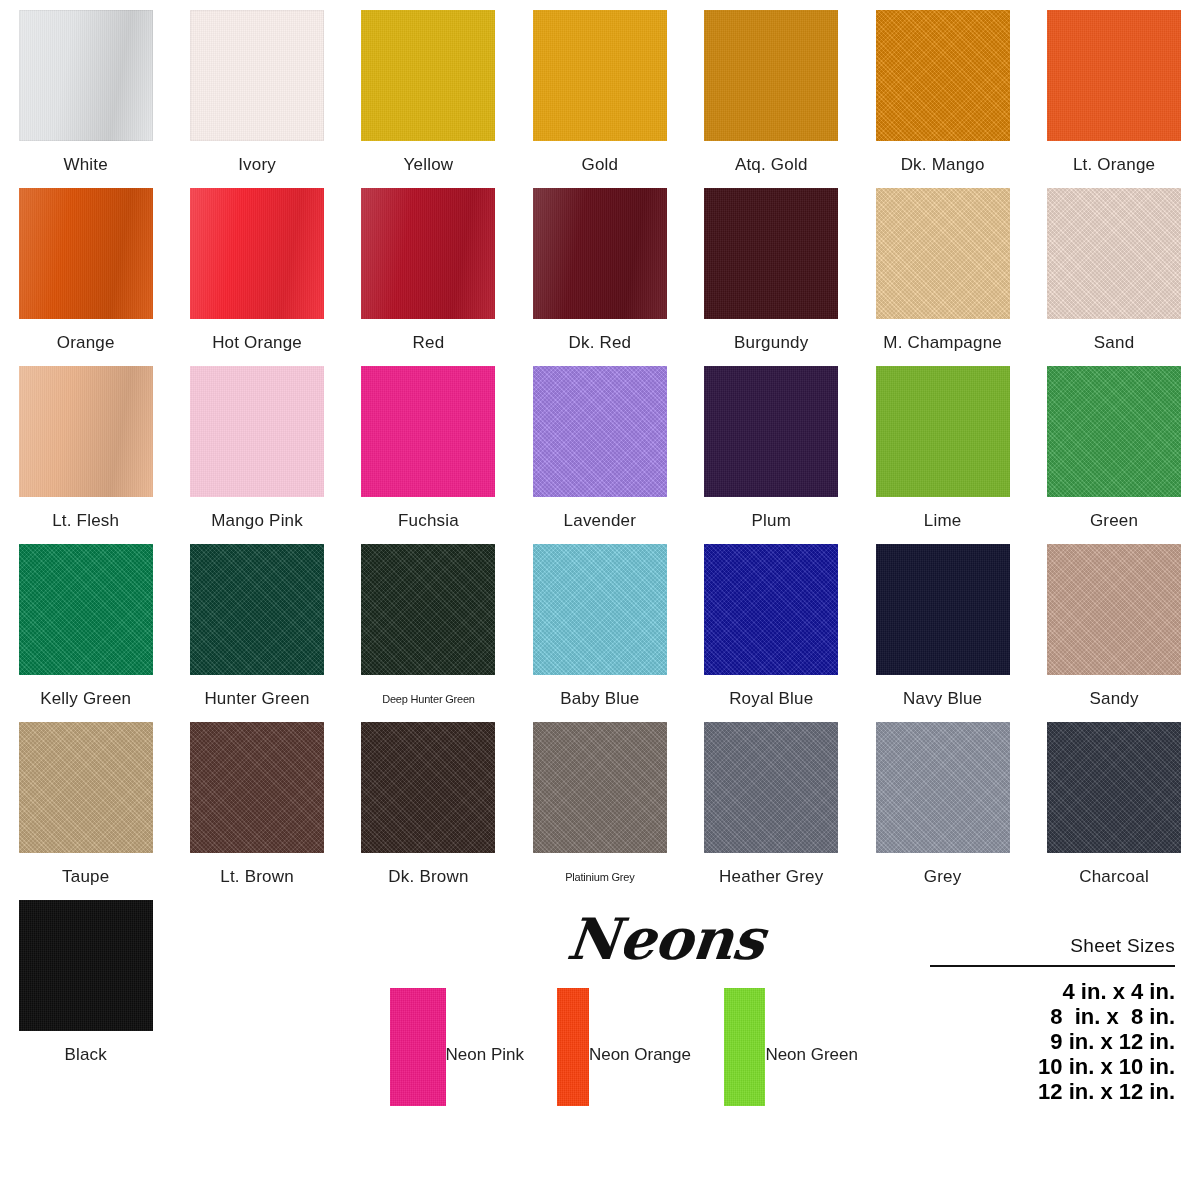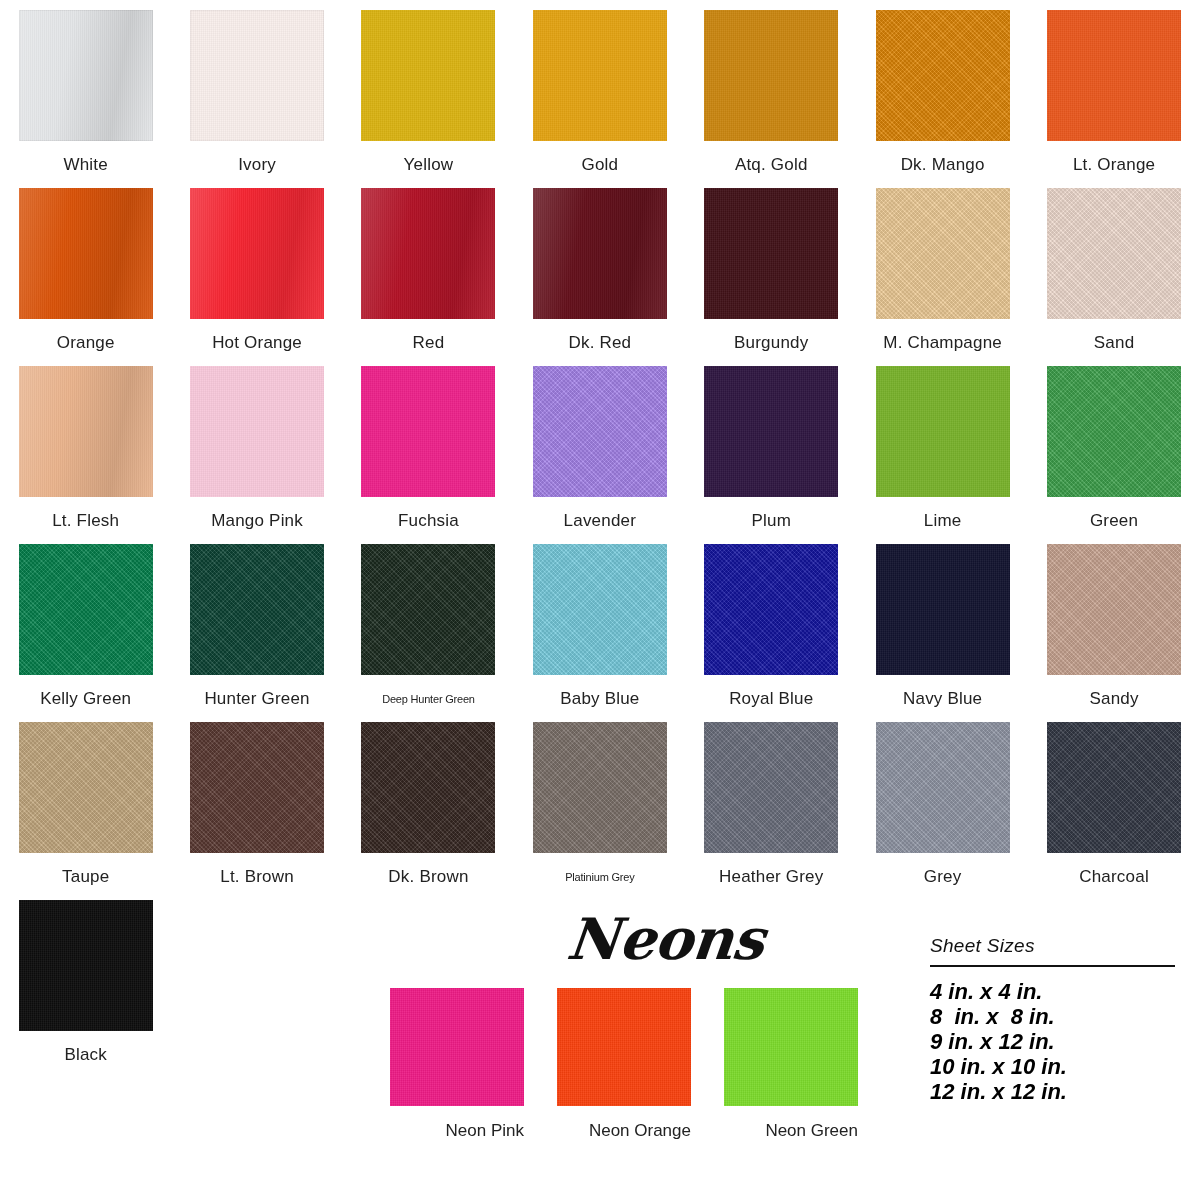--- a/index.html
+++ b/index.html
@@ -114,22 +114,22 @@
   .neon-row {
     position: absolute;
     left: 390px;
     top: 988px;
     display: flex;
     gap: 33px;
   }
   .neon-cell {
     width: 134px;
     display: flex;
-    flex-direction: column;
-    align-items: flex-end;
+    flex-direction: row;
+    align-items: center;
   }
   .neon-chip {
     width: 134px;
     height: 118px;
     position: relative;
     overflow: hidden;
   }
   .neon-chip::after {
     content: "";
     position: absolute;
@@ -145,22 +145,21 @@
     color: #222;
     white-space: nowrap;
   }
 
   
   .sheet-sizes {
     position: absolute;
     left: 930px;
     top: 935px;
     width: 245px;
-    text-align: left;
-    font-style: italic;
+    text-align: right;
   }
   .sheet-sizes-title {
     font-size: 19px;
     letter-spacing: 0.3px;
     color: #111;
     margin-bottom: 8px;
   }
   .sheet-sizes-rule {
     height: 2px;
     background: #111;

